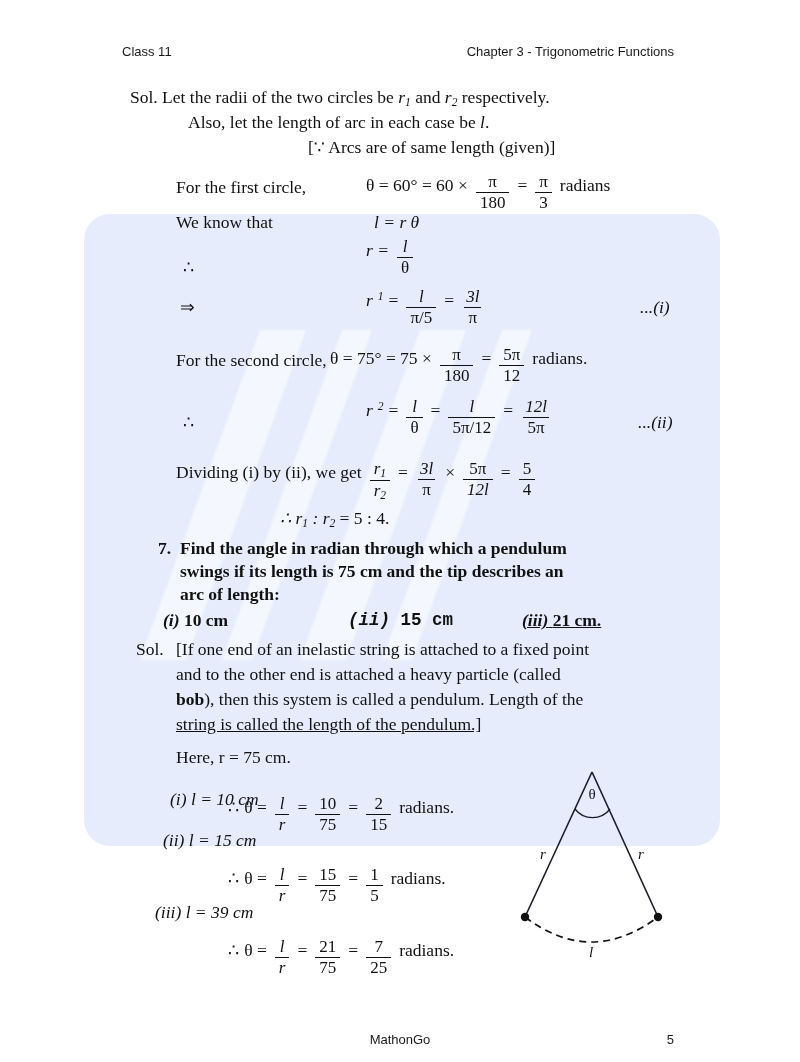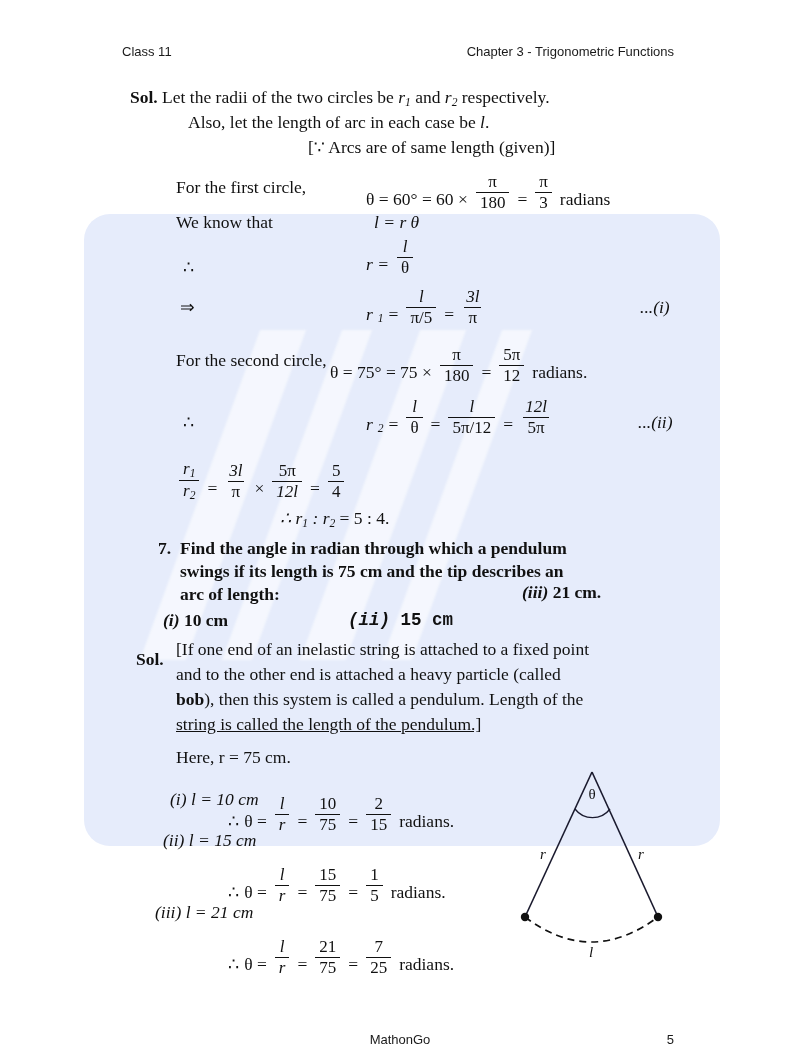--- a/index.html
+++ b/index.html
@@ -67,26 +67,26 @@
   .content {
     position: absolute;
     left: 0; top: 0; width: 800px;
     z-index: 2;
     font-size: 17.5px;
     line-height: 1.42;
   }
 
   .row { position: absolute; white-space: nowrap; }
 
-  .lbl-sol { font-weight: bold; margin-top: 10px; }
+  .lbl-sol { font-weight: normal; }
   .bold { font-weight: bold; }
   .ital { font-style: italic; }
 
   
-  .mathrow { display: inline-flex; align-items: flex-end; gap: 5px; white-space: nowrap; }
+  .mathrow { display: inline-flex; align-items: flex-start; gap: 5px; white-space: nowrap; }
   .frac {
     display: inline-flex; flex-direction: column; align-items: center;
     vertical-align: middle; margin: 0 3px; line-height: 1.05;
   }
   .frac .num { padding: 0 4px 1px 4px; font-size: 17px; }
   .frac .den { padding: 1px 4px 0 4px; border-top: 1.3px solid #111; font-size: 17px; }
   .sub { font-size: 11.5px; vertical-align: -3px; }
   .var { font-style: italic; font-family: "Liberation Serif", serif; }
 
   
@@ -204,20 +204,21 @@
       </span>
       <span>=</span>
       <span class="frac">
         <span class="num var">12l</span>
         <span class="den">5π</span>
       </span>
     </div>
     <div class="row ital" style="left:638px; top:410px;">...(ii)</div>
 
     <div class="row mathrow" style="left:176px; top:460px;">
+      <span>Dividing (i) by (ii), we get</span>
       <span class="frac">
         <span class="num var"><span>r</span><span class="sub">1</span></span>
         <span class="den var"><span>r</span><span class="sub">2</span></span>
       </span>
       <span>=</span>
       <span class="frac">
         <span class="num var">3l</span>
         <span class="den">π</span>
       </span>
       <span>×</span>
@@ -242,21 +243,21 @@
     <div class="row bold" style="left:180px; top:582px;">arc of length:</div>
 
     <div class="row bold" style="left:163px; top:608px;">
       <span class="ital">(i)</span>
       <span>10 cm</span>
     </div>
     <div class="row bold" style="left:348px; top:608px;font-family:Liberation Mono, monospace;">
       <span class="ital">(ii)</span>
       <span>15 cm</span>
     </div>
-    <div class="row bold" style="left:522px; top:580px;">
+    <div class="row bold" style="left:522px; top:608px;text-decoration:underline;">
       <span class="ital">(iii)</span>
       <span>21 cm.</span>
     </div>
 
     <div class="row lbl-sol" style="left:136px; top:637px;">Sol.</div>
     <div class="row" style="left:176px; top:637px;">[If one end of an inelastic string is attached to a fixed point</div>
     <div class="row" style="left:176px; top:662px;">and to the other end is attached a heavy particle (called</div>
     <div class="row" style="left:176px; top:687px;">
       <span class="bold">bob</span><span>), then this system is called a pendulum. Length of the</span>
     </div>
@@ -309,21 +310,21 @@
       <span>=</span>
       <span class="frac">
         <span class="num">1</span>
         <span class="den">5</span>
       </span>
       <span>radians.</span>
     </div>
 
     <div class="row" style="left:155px; top:900px;">
       <span class="ital">(iii)</span>
-      <span class="var">l  =  21 cm</span>
+      <span class="var">l  =  39 cm</span>
     </div>
     <div class="row mathrow" style="left:228px; top:938px;">
       <span>∴</span>
       <span>θ  =</span>
       <span class="frac">
         <span class="num var">l</span>
         <span class="den var">r</span>
       </span>
       <span>=</span>
       <span class="frac">

